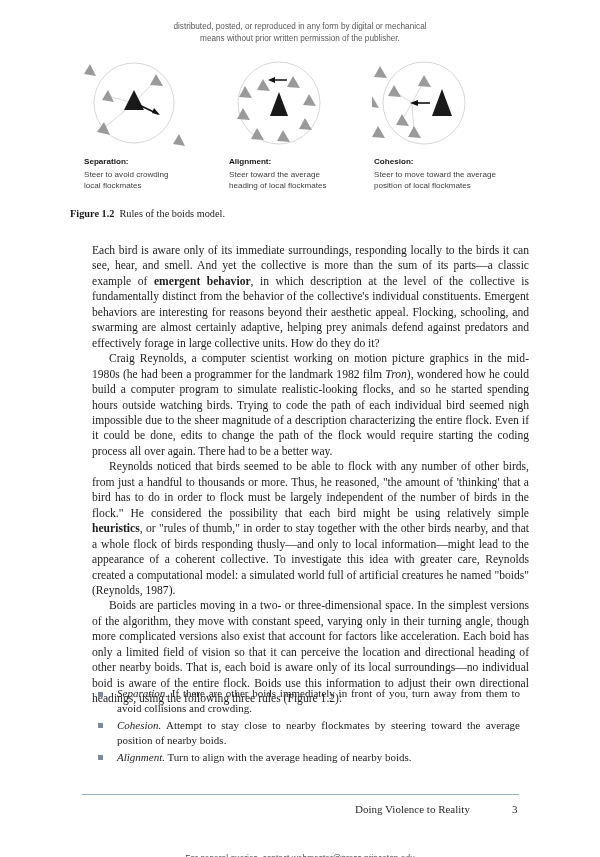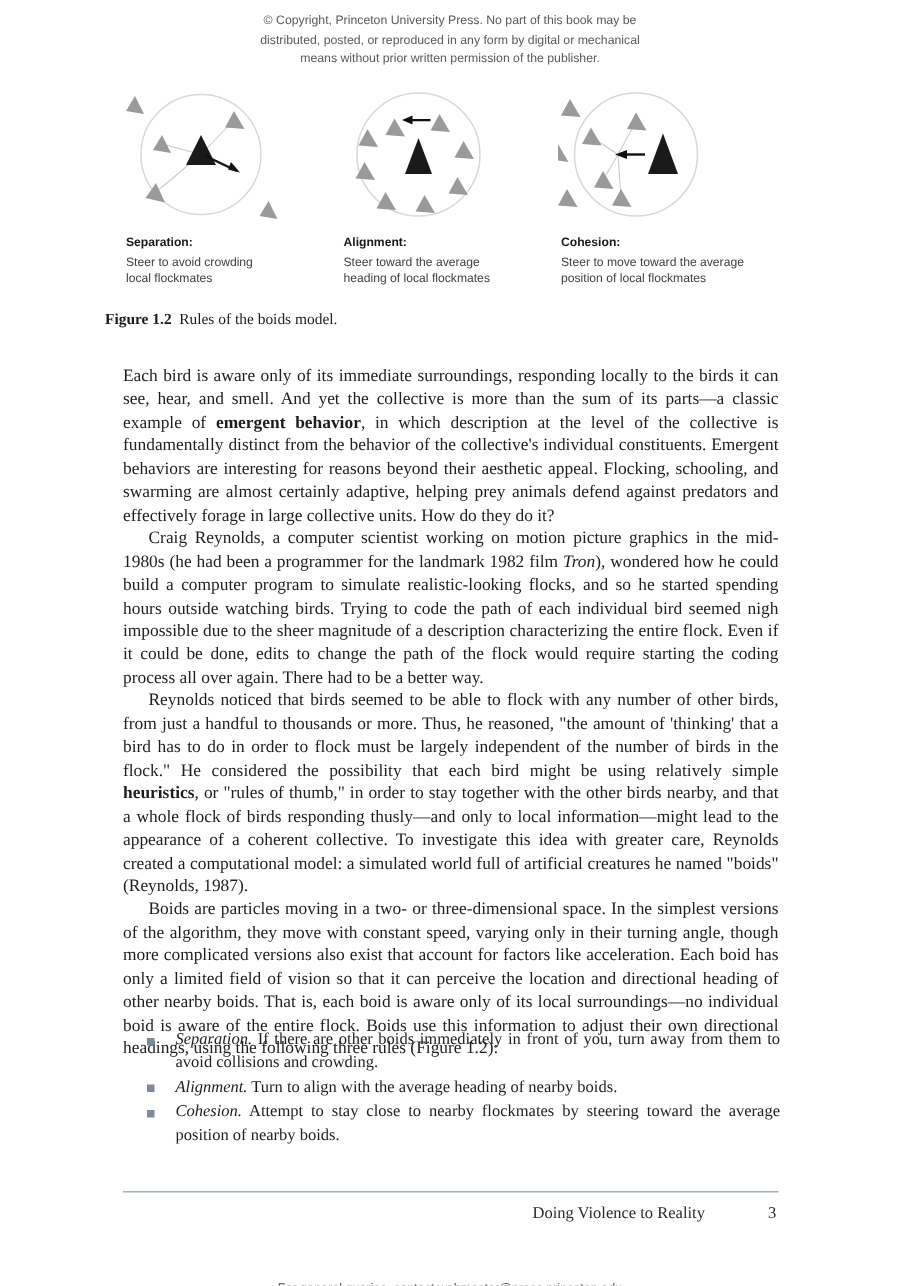--- a/index.html
+++ b/index.html
@@ -86,21 +86,21 @@
   .figcaption .fignum {
     font-weight: bold;
   }
   .figcaption .figtext {
     margin-left: 5px;
   }
 
   
   .body-col {
     position: absolute;
-    left: 82px;
+    left: 92px;
     top: 243px;
     width: 437px;
   }
   p.para {
     margin: 0;
     font-size: 11.6px;
     line-height: 15.45px;
     text-align: justify;
     text-indent: 17px;
     color: #1d1d1f;
@@ -172,21 +172,21 @@
     color: #4a4b4d;
     margin-top: 20px;
   }
 </style>
 </head>
 <body>
 
 <div class="page">
 
   <div class="copyright">
-    <span>© Copyright, Princeton University Press. No part of this book may be</span><br>
+    <br>
     <span>distributed, posted, or reproduced in any form by digital or mechanical</span><br>
     <span>means without prior written permission of the publisher.</span>
   </div>
 
   <div class="figure">
 
     <div class="panel panel-1">
       <svg width="150" height="100" viewBox="0 0 150 100">
         <circle cx="52" cy="47" r="40" fill="none" stroke="#d8d8d8" stroke-width="1"></circle>
         <line x1="52" y1="47" x2="74" y2="24" stroke="#c9c9c9" stroke-width="0.7"></line>
@@ -274,24 +274,24 @@
     <p class="para"><span>Reynolds noticed that birds seemed to be able to flock with any number of other birds, from just a handful to thousands or more. Thus, he reasoned, "the amount of 'thinking' that a bird has to do in order to flock must be largely independent of the number of birds in the flock." He considered the possibility that each bird might be using relatively simple </span><b class="bold">heuristics</b><span>, or "rules of thumb," in order to stay together with the other birds nearby, and that a whole flock of birds responding thusly—and only to local information—might lead to the appearance of a coherent collective. To investigate this idea with greater care, Reynolds created a computational model: a simulated world full of artificial creatures he named "boids" (Reynolds, 1987).</span></p>
 
     <p class="para">Boids are particles moving in a two- or three-dimensional space. In the simplest versions of the algorithm, they move with constant speed, varying only in their turning angle, though more complicated versions also exist that account for factors like acceleration. Each boid has only a limited field of vision so that it can perceive the location and directional heading of other nearby boids. That is, each boid is aware only of its local surroundings—no individual boid is aware of the entire flock. Boids use this information to adjust their own directional headings, using the following three rules (Figure 1.2):</p>
   </div>
 
   <div class="rules">
     <div class="rule-item">
       <span class="rule-bullet"></span><span class="rule-name">Separation.</span><span> If there are other boids immediately in front of you, turn away from them to avoid collisions and crowding.</span>
     </div>
     <div class="rule-item">
+      <span class="rule-bullet"></span><span class="rule-name">Cohesion.</span><span> Attempt to stay close to nearby flockmates by steering toward the average position of nearby boids.</span>
+    </div>
+    <div class="rule-item">
       <span class="rule-bullet"></span><span class="rule-name">Alignment.</span><span> Turn to align with the average heading of nearby boids.</span>
-    </div>
-    <div class="rule-item">
-      <span class="rule-bullet"></span><span class="rule-name">Cohesion.</span><span> Attempt to stay close to nearby flockmates by steering toward the average position of nearby boids.</span>
     </div>
   </div>
 
   <div class="rule-line"></div>
   <div class="runhead runhead-title">Doing Violence to Reality</div>
   <div class="runhead runhead-page">3</div>
   <div class="queries">For general queries, contact webmaster@press.princeton.edu</div>
 
 </div>
 

